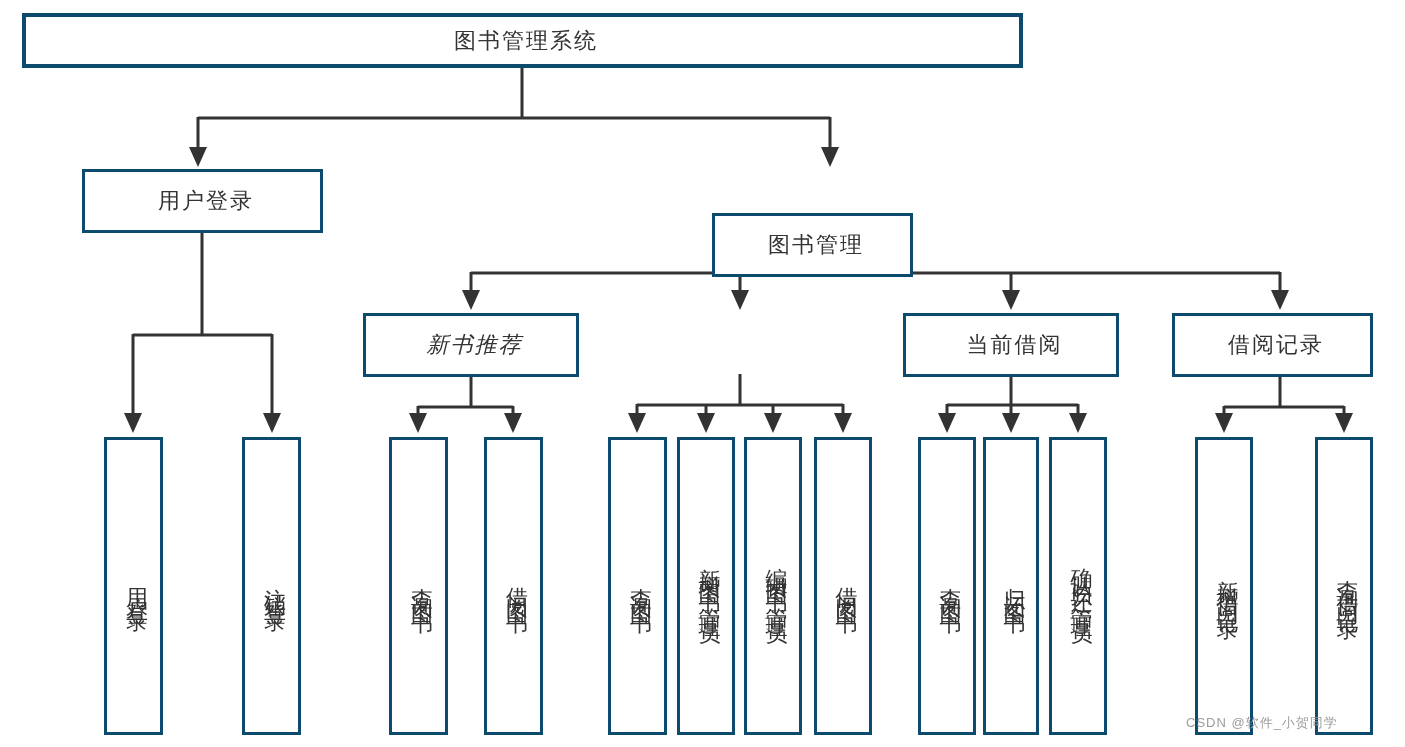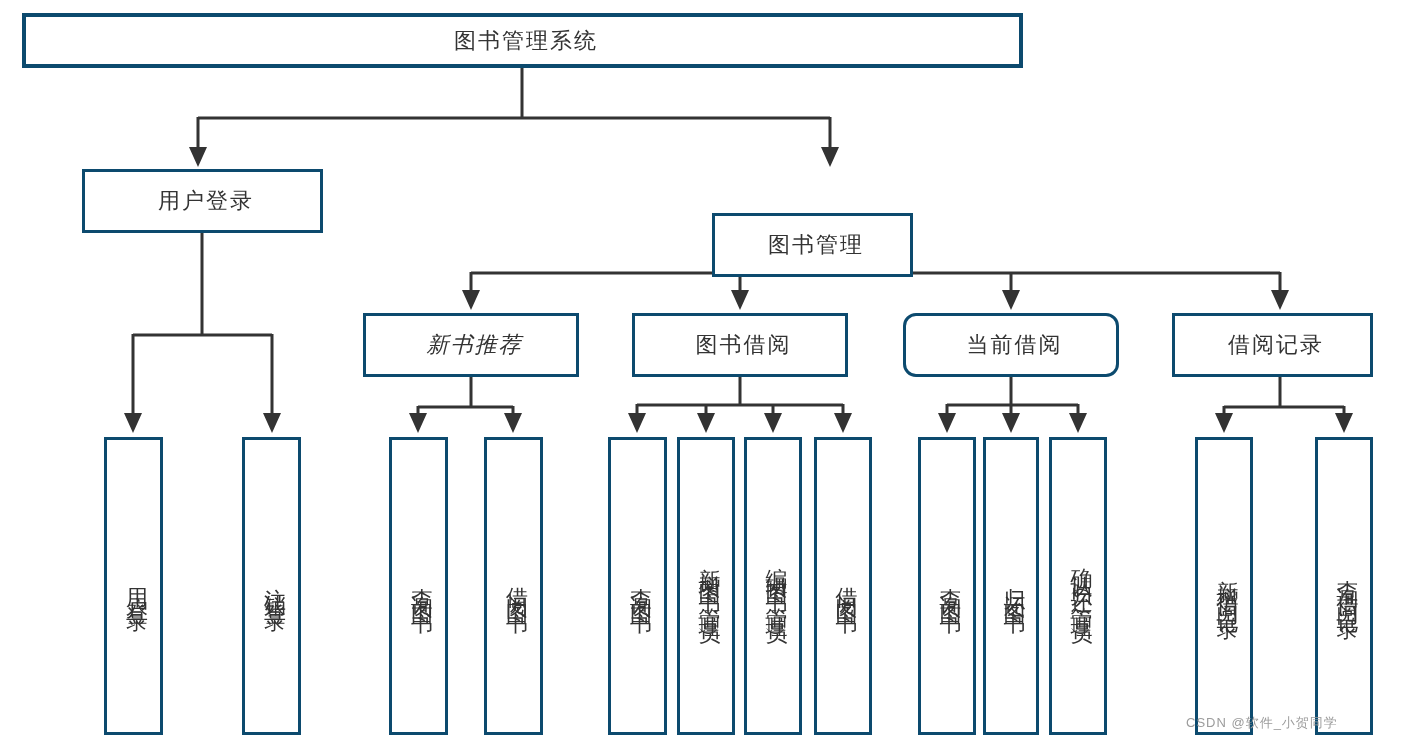--- a/index.html
+++ b/index.html
@@ -111,24 +111,21 @@
   <div class="box" style="left:82px;top:169px;width:241px;height:64px;">
     <span>用户登录</span>
   </div>
   <div class="box" style="left:712px;top:169px;width:201px;height:64px;margin-top:44px;">
     <span>图书管理</span>
   </div>
 
   <div class="box" style="left:363px;top:313px;width:216px;height:64px;font-style:italic;">
     <span>新书推荐</span>
   </div>
-  <div class="box" style="left:632px;top:313px;width:216px;height:64px;">
-    <span>图书借阅</span>
-  </div>
-  <div class="box" style="left:903px;top:313px;width:216px;height:64px;border-radius:13px;">
+  <div class="box" style="left:903px;top:313px;width:216px;height:64px;">
     <span>当前借阅</span>
   </div>
   <div class="box" style="left:1172px;top:313px;width:201px;height:64px;">
     <span>借阅记录</span>
   </div>
 
   <div class="box leaf" style="left:104px;top:437px;width:59px;height:298px;">
     <span class="vtext">用户登录</span>
   </div>
   <div class="box leaf" style="left:242px;top:437px;width:59px;height:298px;">

